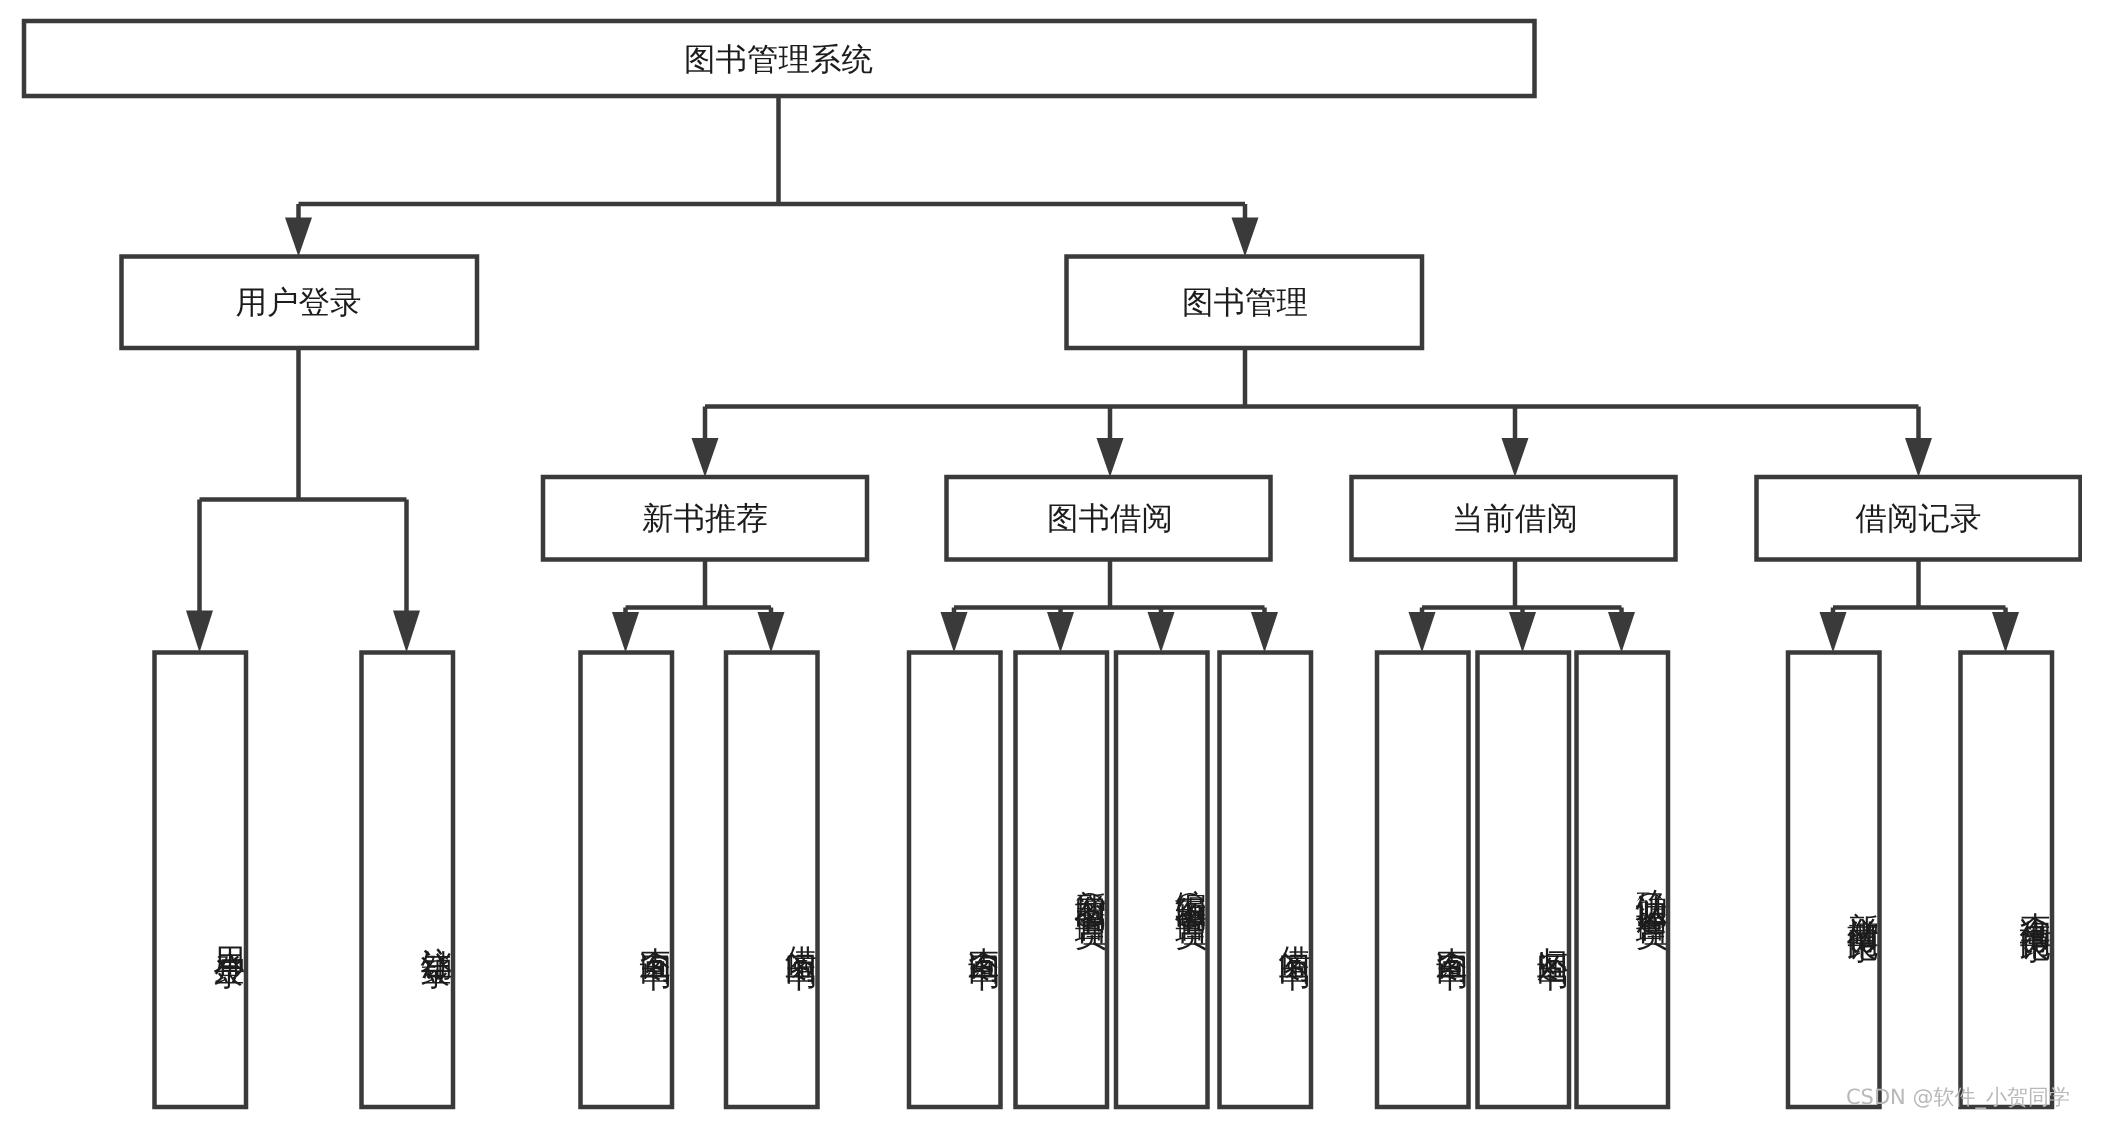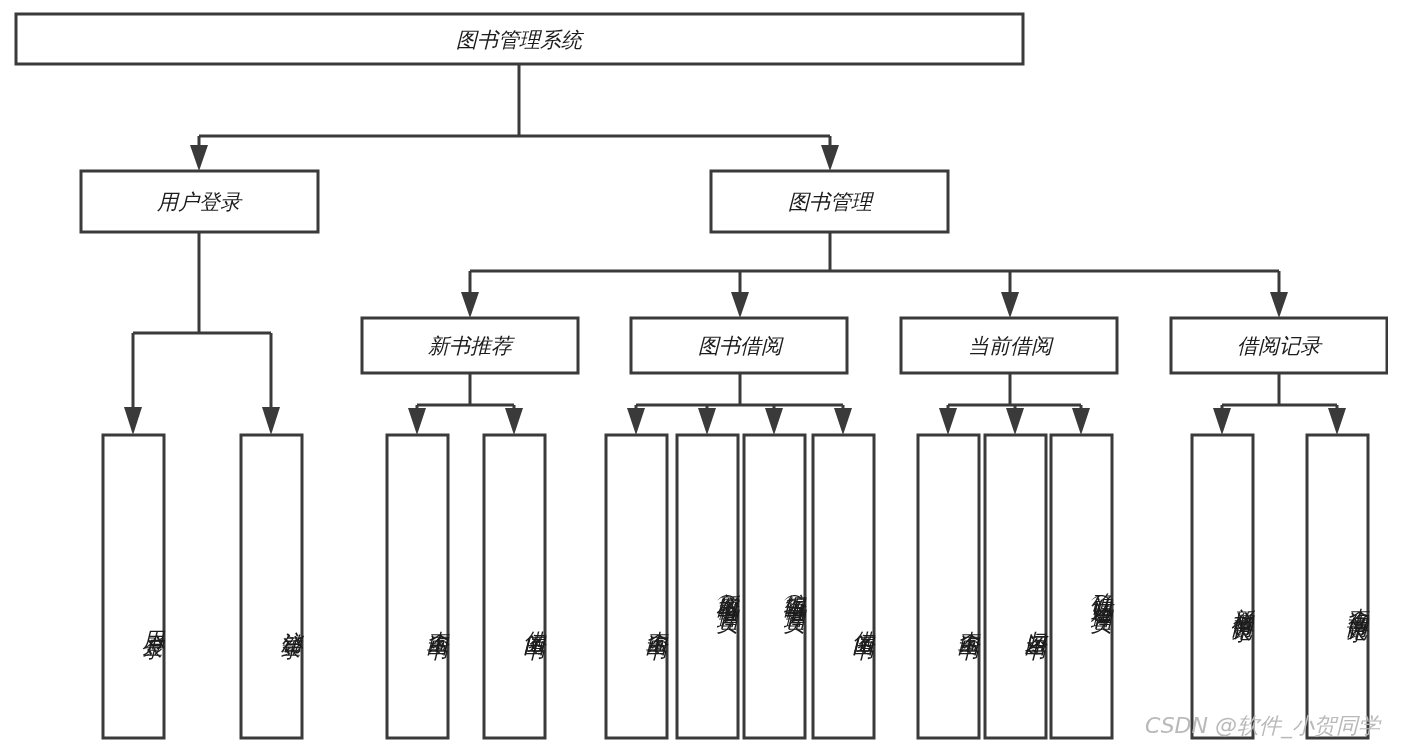--- a/index.html
+++ b/index.html
@@ -9,21 +9,20 @@
   }
   body {
     font-family: "DejaVu Sans", "Liberation Sans", sans-serif;
   }
   #diagram-root {
     position: relative;
     width: 1388px;
     height: 747px;
     background: #ffffff;
     overflow: hidden;
-    font-style: italic;
   }
   svg.layer {
     position: absolute;
     left: 0;
     top: 0;
     width: 1405px;
     height: 747px;
   }
   .node-box {
     fill: #ffffff;
@@ -59,21 +58,21 @@
     display: flex;
     align-items: flex-start;
     justify-content: center;
     pointer-events: none;
   }
   .watermark {
     position: absolute;
     right: 8px;
     bottom: 6px;
     font-family: "DejaVu Sans", "Liberation Sans", sans-serif;
-    font-size: 22px;
+    font-size: 14px;
     color: #b9b9b9;
     white-space: nowrap;
   }
 </style>
 </head>
 <body>
 
 <div id="diagram-root">
 
   <svg class="layer" viewBox="0 0 1405 747">

